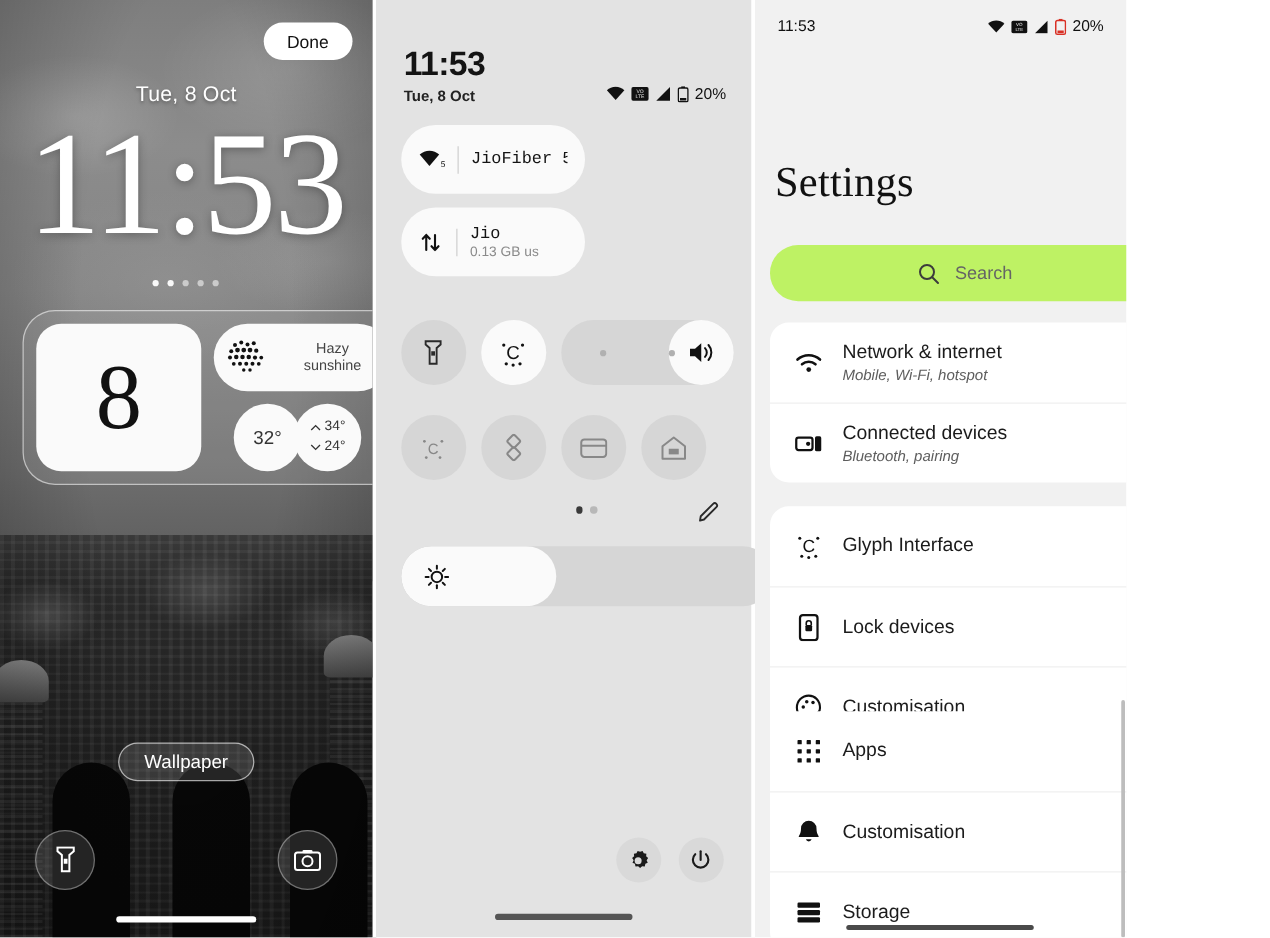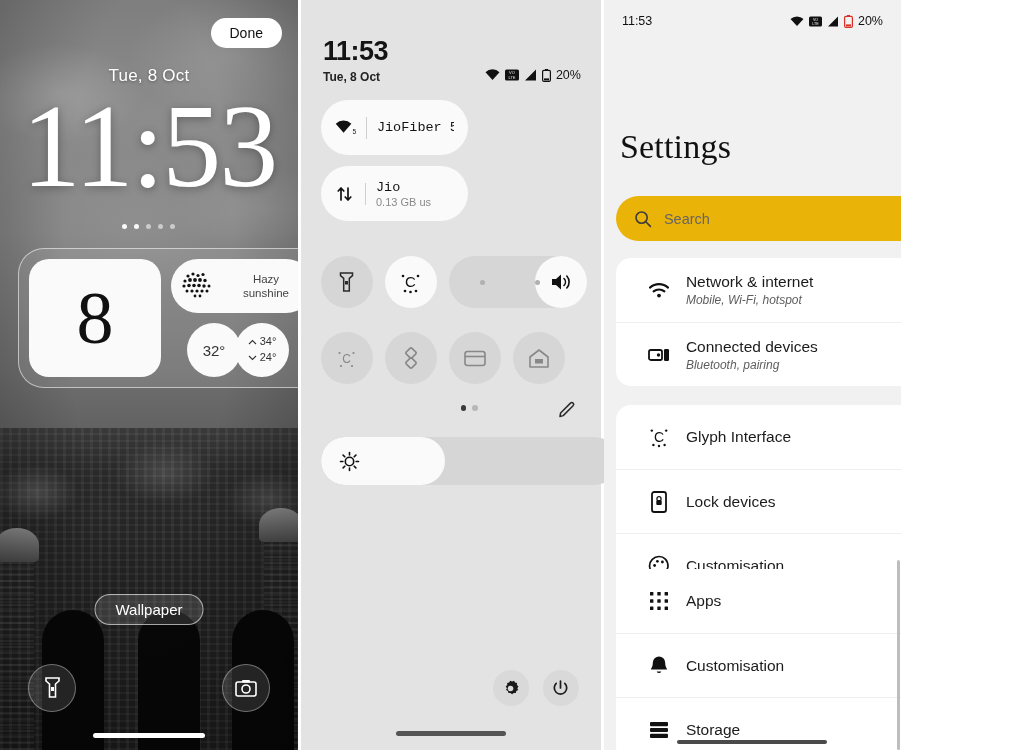--- a/index.html
+++ b/index.html
@@ -196,30 +196,30 @@
   .settings { position:relative; width:336px; height:750px; background:#f1f1f1; overflow:hidden; }
   .st-status { position:absolute; top:14px; left:0; width:100%;
     display:flex; align-items:center; justify-content:space-between; padding:0 18px; }
   .st-time { font-size:12.5px; color:#111; }
   .st-icons { display:flex; align-items:center; gap:5px; }
   .st-icons .pct { font-size:12.5px; color:#111; }
   .st-title { position:absolute; left:16px; top:128px;
     font-family:"Liberation Serif", serif; font-size:34px; color:#111; letter-spacing:.2px; }
   .st-search {
     position:absolute; left:12px; top:196px; width:312px; height:45px;
-    background:#eab308; border-radius:23px; display:flex; align-items:center;
-    gap:12px; padding:0 18px; }
+    background:#bef264; border-radius:23px; display:flex; align-items:center;
+    gap:12px; padding:0 18px;justify-content:center; }
   .st-search span { font-size:14.5px; color:#656565; }
 
   .st-group { position:absolute; left:12px; width:312px; background:#fff;
     border-radius:15px; overflow:hidden; }
   .st-group.g1 { top:258px; }
   .st-group.g2 { top:405px; }
   .st-group.g3 { top:569px; }
-  .st-row { display:flex; align-items:center; gap:16px; padding:0 32px; height:64px; }
+  .st-row { display:flex; align-items:center; gap:16px; padding:0 20px; height:64px; }
   .st-row.two { height:64px; }
   .st-row + .st-row { border-top:1px solid #efefef; }
   .st-ic { width:22px; flex:none; display:flex; align-items:center; justify-content:center; }
   .st-label { font-size:15.5px; color:#1b1b1b; }
   .st-sub { font-size:12px; color:#5d5d5d; margin-top:2px;font-style:italic; }
   .st-scroll { position:absolute; right:1px; top:560px; width:3px; height:190px;
     background:#bdbdbd; border-radius:2px; }
   .st-navpill { position:absolute; bottom:6px; left:50%; transform:translateX(-50%);
     width:150px; height:4px; border-radius:3px; background:#4a4a4a; }
 </style>

